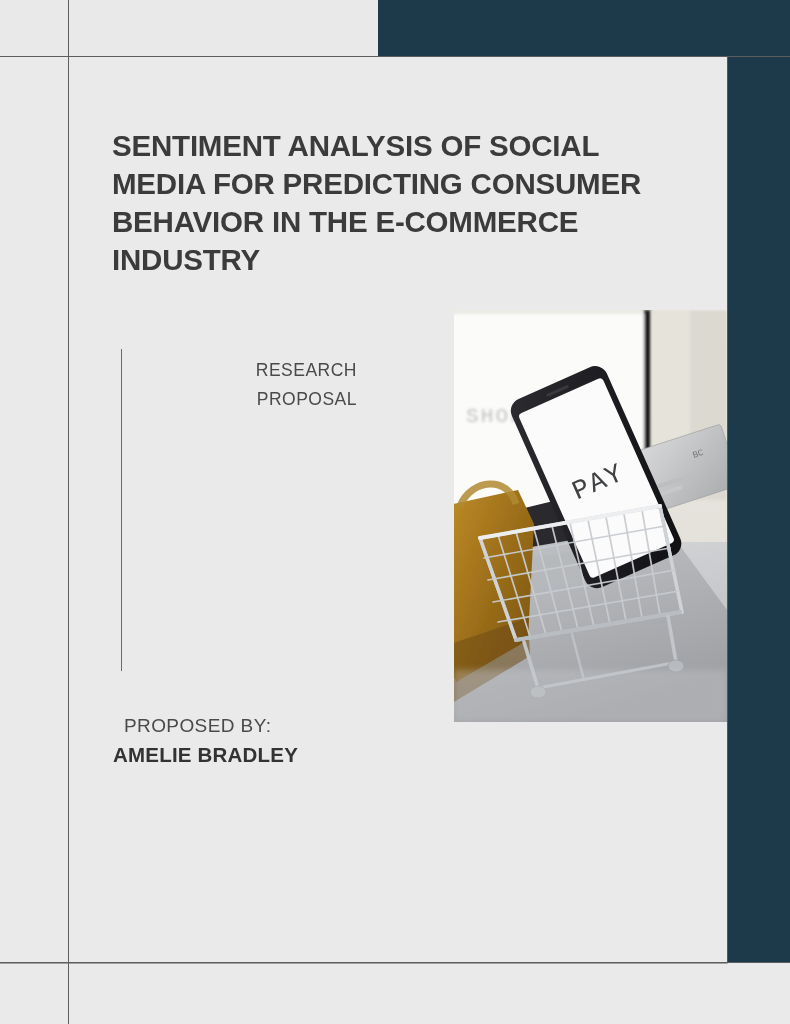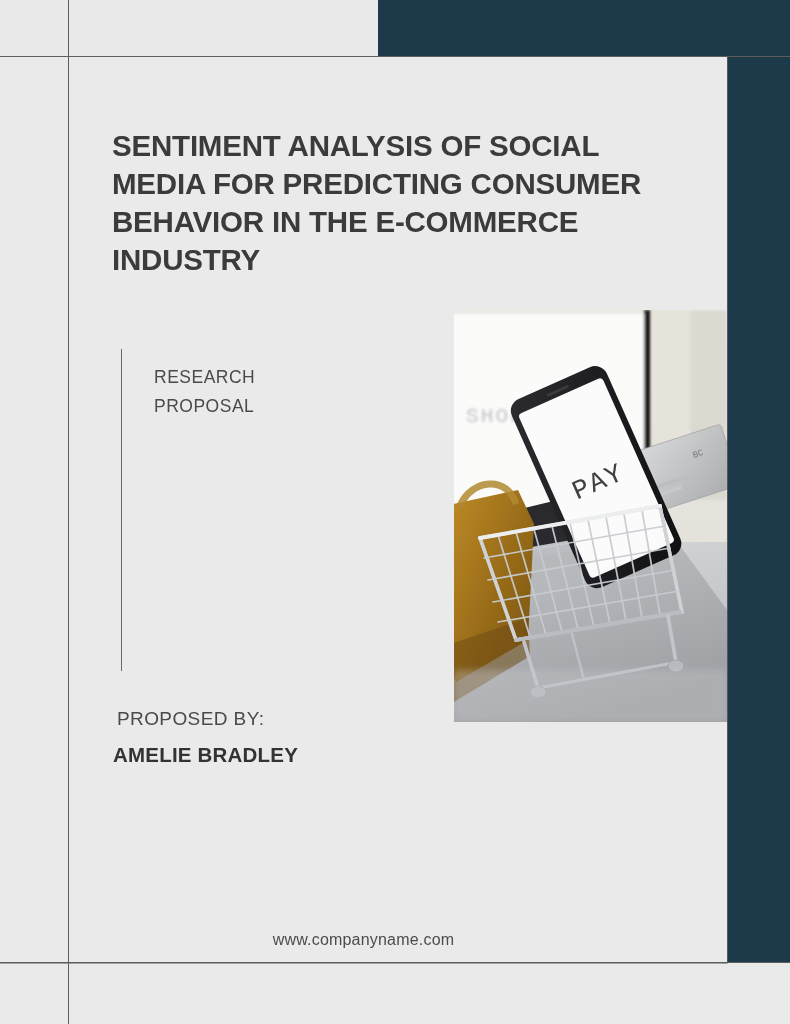--- a/index.html
+++ b/index.html
@@ -101,34 +101,35 @@
     top: 349px;
     width: 1.3px;
     height: 322px;
     background: #6a6a6a;
   }
   .kicker {
     position: absolute;
     left: 144px;
     top: 353px;
     width: 210px;
-    margin: 10px;
+    margin: 3px;
     font-size: 17.5px;
     line-height: 29px;
     letter-spacing: 0.5px;
     color: #4a4a4a;
     font-weight: normal;
+    text-align: right;
   }
 
   
   .proposed-label {
     position: absolute;
     left: 113px;
     top: 704px;
-    margin: 4px;
+    margin: 11px;
     font-size: 19px;
     letter-spacing: 0.4px;
     color: #4a4a4a;
     font-weight: normal;
   }
   .proposed-name {
     position: absolute;
     left: 113px;
     top: 743px;
     margin: 0;
@@ -178,21 +179,20 @@
     <h1 class="title" style="top:70px;">SENTIMENT ANALYSIS OF SOCIAL MEDIA FOR PREDICTING CONSUMER BEHAVIOR IN THE E-COMMERCE INDUSTRY</h1>
 
     <div class="kicker-rule" style="top:292px;left:121px;"></div>
 
     <div class="kicker" style="top:296px;">RESEARCH<br>PROPOSAL</div>
 
     <div class="proposed-label" style="top:647px;">PROPOSED BY:</div>
 
     <div class="proposed-name" style="top:686px;">AMELIE BRADLEY</div>
 
-    <div class="footer-url" style="top:874px;">www.companyname.com</div>
 
     <div class="photo" style="top:253px;">
       <svg viewBox="0 0 273 412" preserveAspectRatio="xMidYMid slice">
         <defs>
           <linearGradient id="wallG" x1="0" y1="0" x2="0" y2="1">
             <stop offset="0" stop-color="#eceae4"></stop>
             <stop offset="1" stop-color="#dedbd4"></stop>
           </linearGradient>
           <linearGradient id="deskG" x1="0" y1="0" x2="0.3" y2="1">
             <stop offset="0" stop-color="#d7d8da"></stop>

